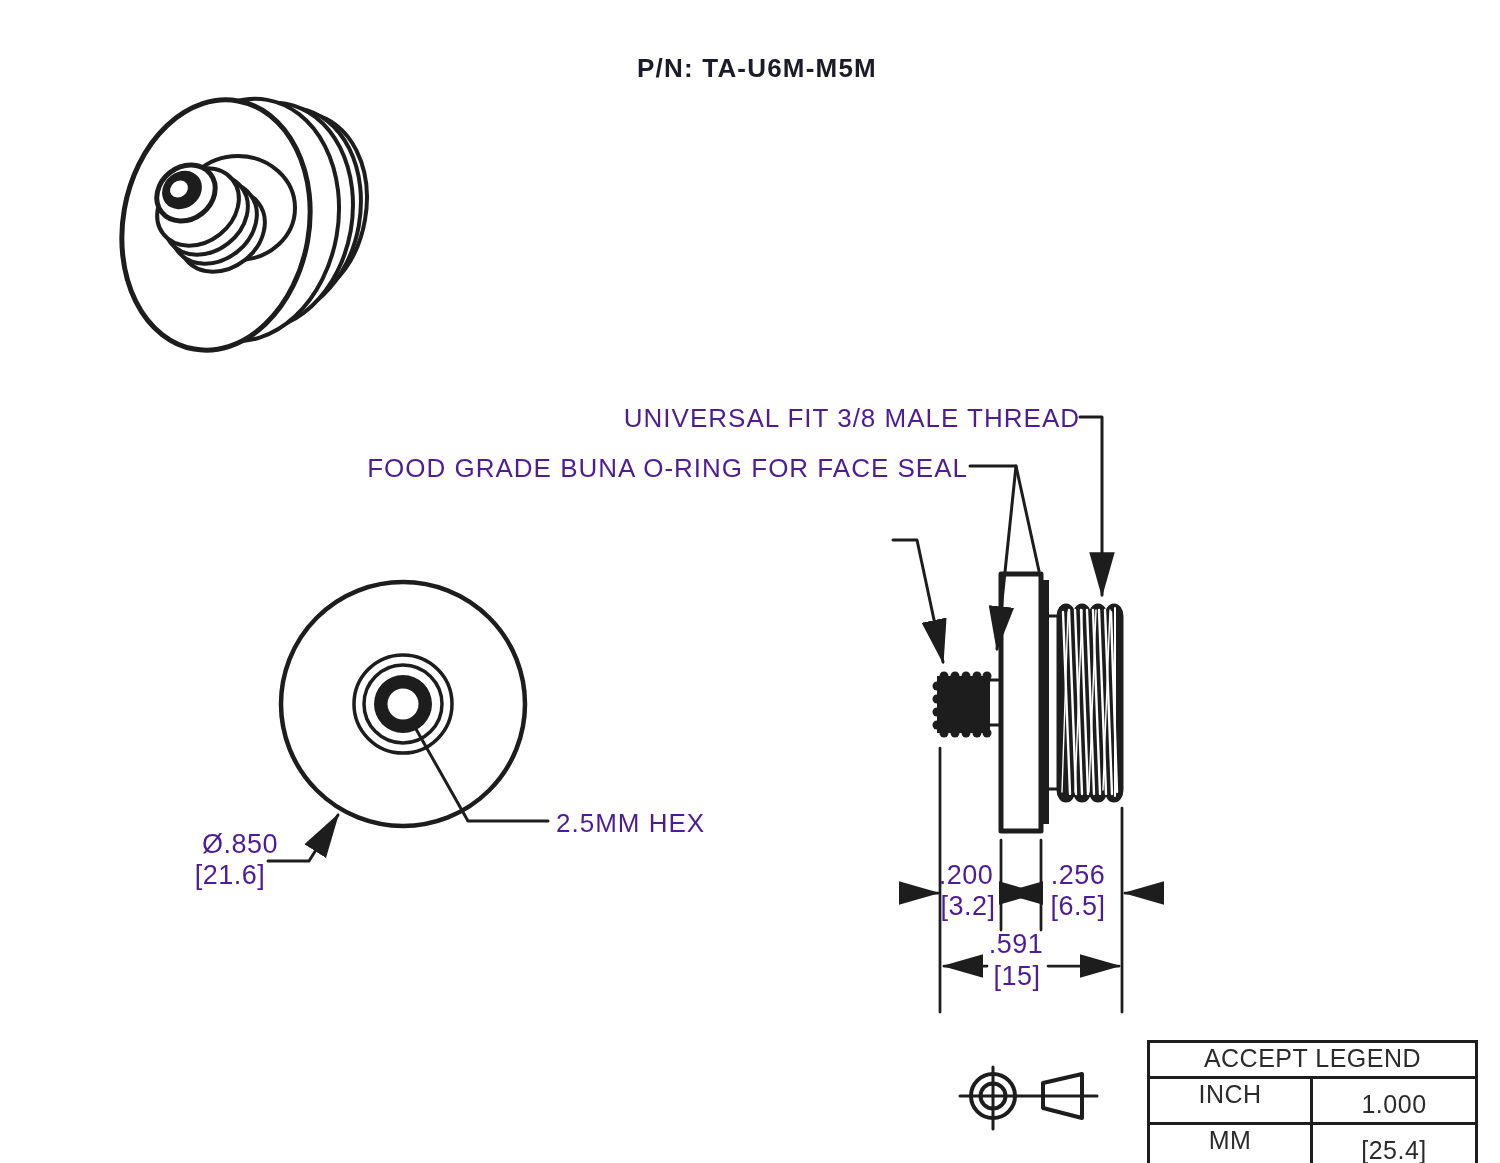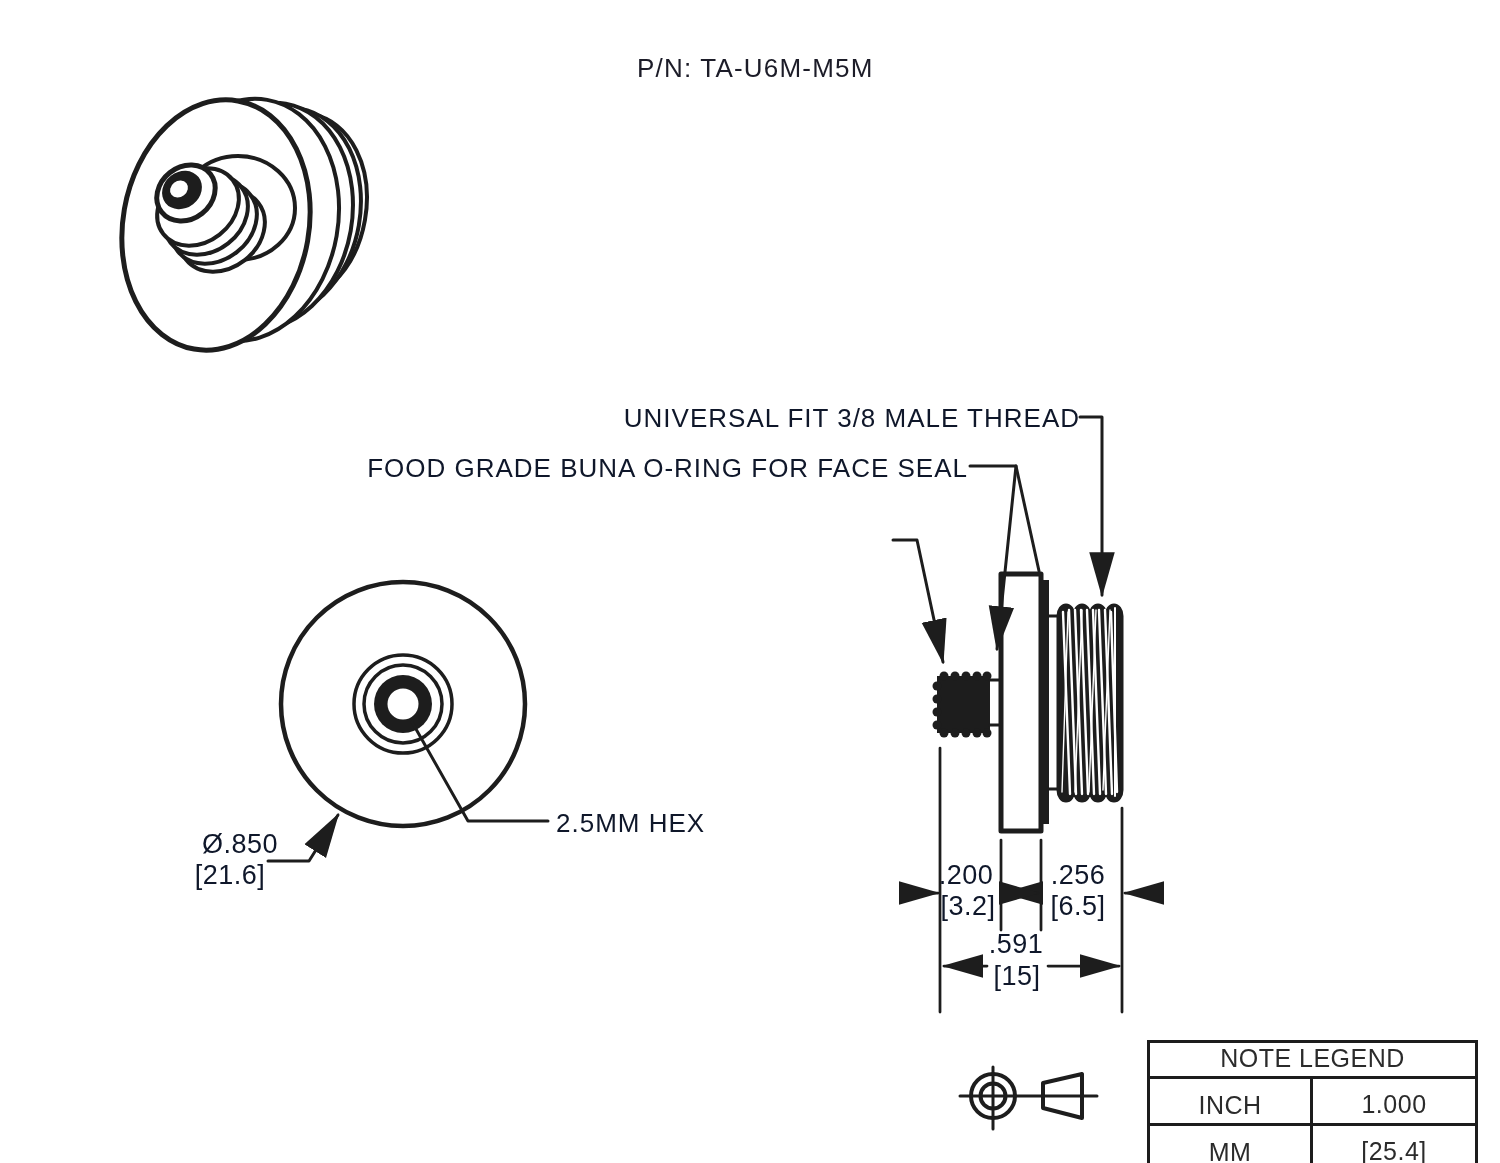--- a/index.html
+++ b/index.html
@@ -1,33 +1,33 @@
 <!DOCTYPE html>
 <html><head>
 <meta charset="utf-8">
 <style>
   html,body{margin:0;padding:0;background:#ffffff;}
   .sheet{
     position:relative;width:1500px;height:1163px;background:#ffffff;overflow:hidden;
     font-family:"Liberation Sans",sans-serif;color:#262626;
   }
   .art{position:absolute;left:0;top:0;width:1500px;height:1163px;}
-  .t{position:absolute;white-space:nowrap;color:#0f172a;}
-  .title{font-size:26px;font-weight:normal;letter-spacing:1.2px;color:#1c1c28;}
+  .t{position:absolute;white-space:nowrap;color:#4c1d95;}
+  .title{font-size:26px;font-weight:bold;letter-spacing:1.2px;color:#1c1c28;}
   .cap{font-size:26px;letter-spacing:1px;}
   .dim{font-size:27px;letter-spacing:.5px;width:130px;text-align:center;line-height:29px;}
   .ra{text-align:right;}
   .note{font-size:25px;letter-spacing:.6px;}
   .legend{
     position:absolute;left:1147px;top:1040px;width:331px;box-sizing:border-box;
     border:3px solid #1d1d1d;font-size:25px;letter-spacing:.5px;color:#2b2b2b;
     display:grid;grid-template-columns:163px 1fr;
   }
   .legend .hdr{grid-column:1 / span 2;text-align:center;padding:1px 0 3px 0;border-bottom:3px solid #1d1d1d;}
-  .legend .cl{text-align:center;padding:12px 0 3px 0;border-right:3px solid #1d1d1d;}
+  .legend .cl{text-align:center;padding:1px 0 3px 0;border-right:3px solid #1d1d1d;}
   .legend .cr{text-align:center;padding:11px 0 3px 0;}
   .legend .rb{border-bottom:3px solid #1d1d1d;}
 </style>
 </head>
 <body>
 
 <div class="sheet">
 
   <svg class="art" viewBox="0 0 1500 1163" fill="none" stroke="#1d1d1d" stroke-linecap="round" stroke-linejoin="round">
     <defs>
@@ -151,20 +151,20 @@
   <div class="t dim" style="left:903px;top:892px;">[3.2]</div>
 
   <div class="t dim" style="left:1013px;top:861px;">.256</div>
   <div class="t dim" style="left:1013px;top:892px;">[6.5]</div>
 
   <div class="t dim" style="left:951px;top:930px;">.591</div>
   <div class="t dim" style="left:952px;top:962px;">[15]</div>
 
 
   <div class="legend">
-    <div class="hdr">NOTE LEGEND</div>
+    <div class="hdr">ACCEPT LEGEND</div>
     <div class="cl rb">INCH</div>
     <div class="cr rb">1.000</div>
     <div class="cl">MM</div>
     <div class="cr">[25.4]</div>
   </div>
 
 </div>
 
 </body></html>

